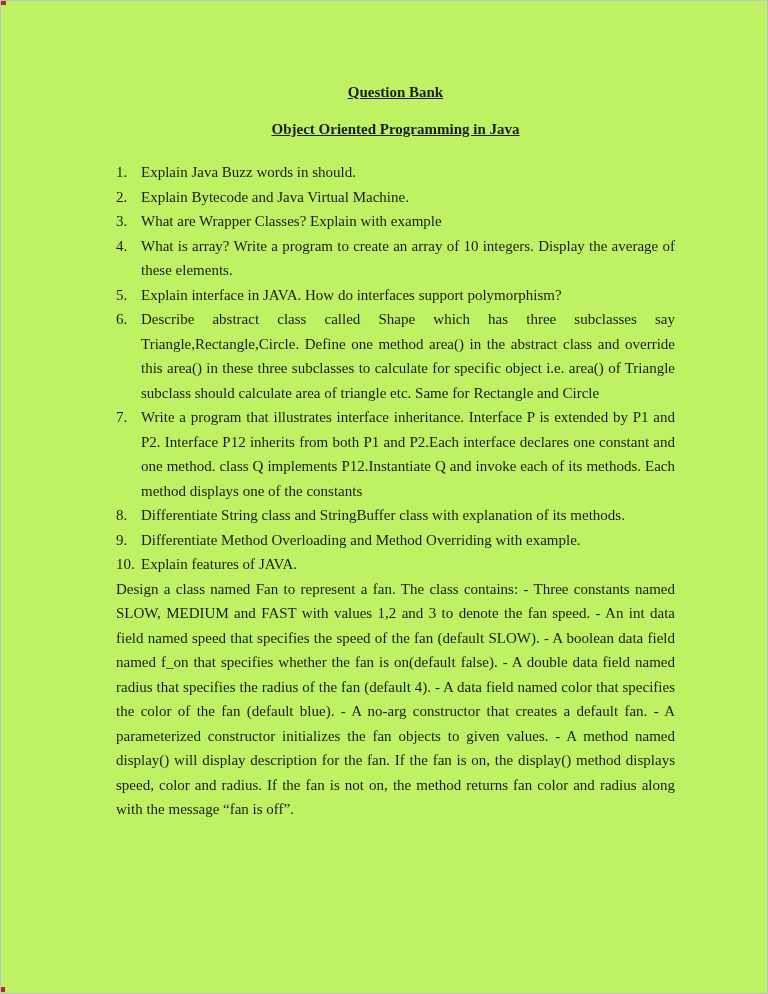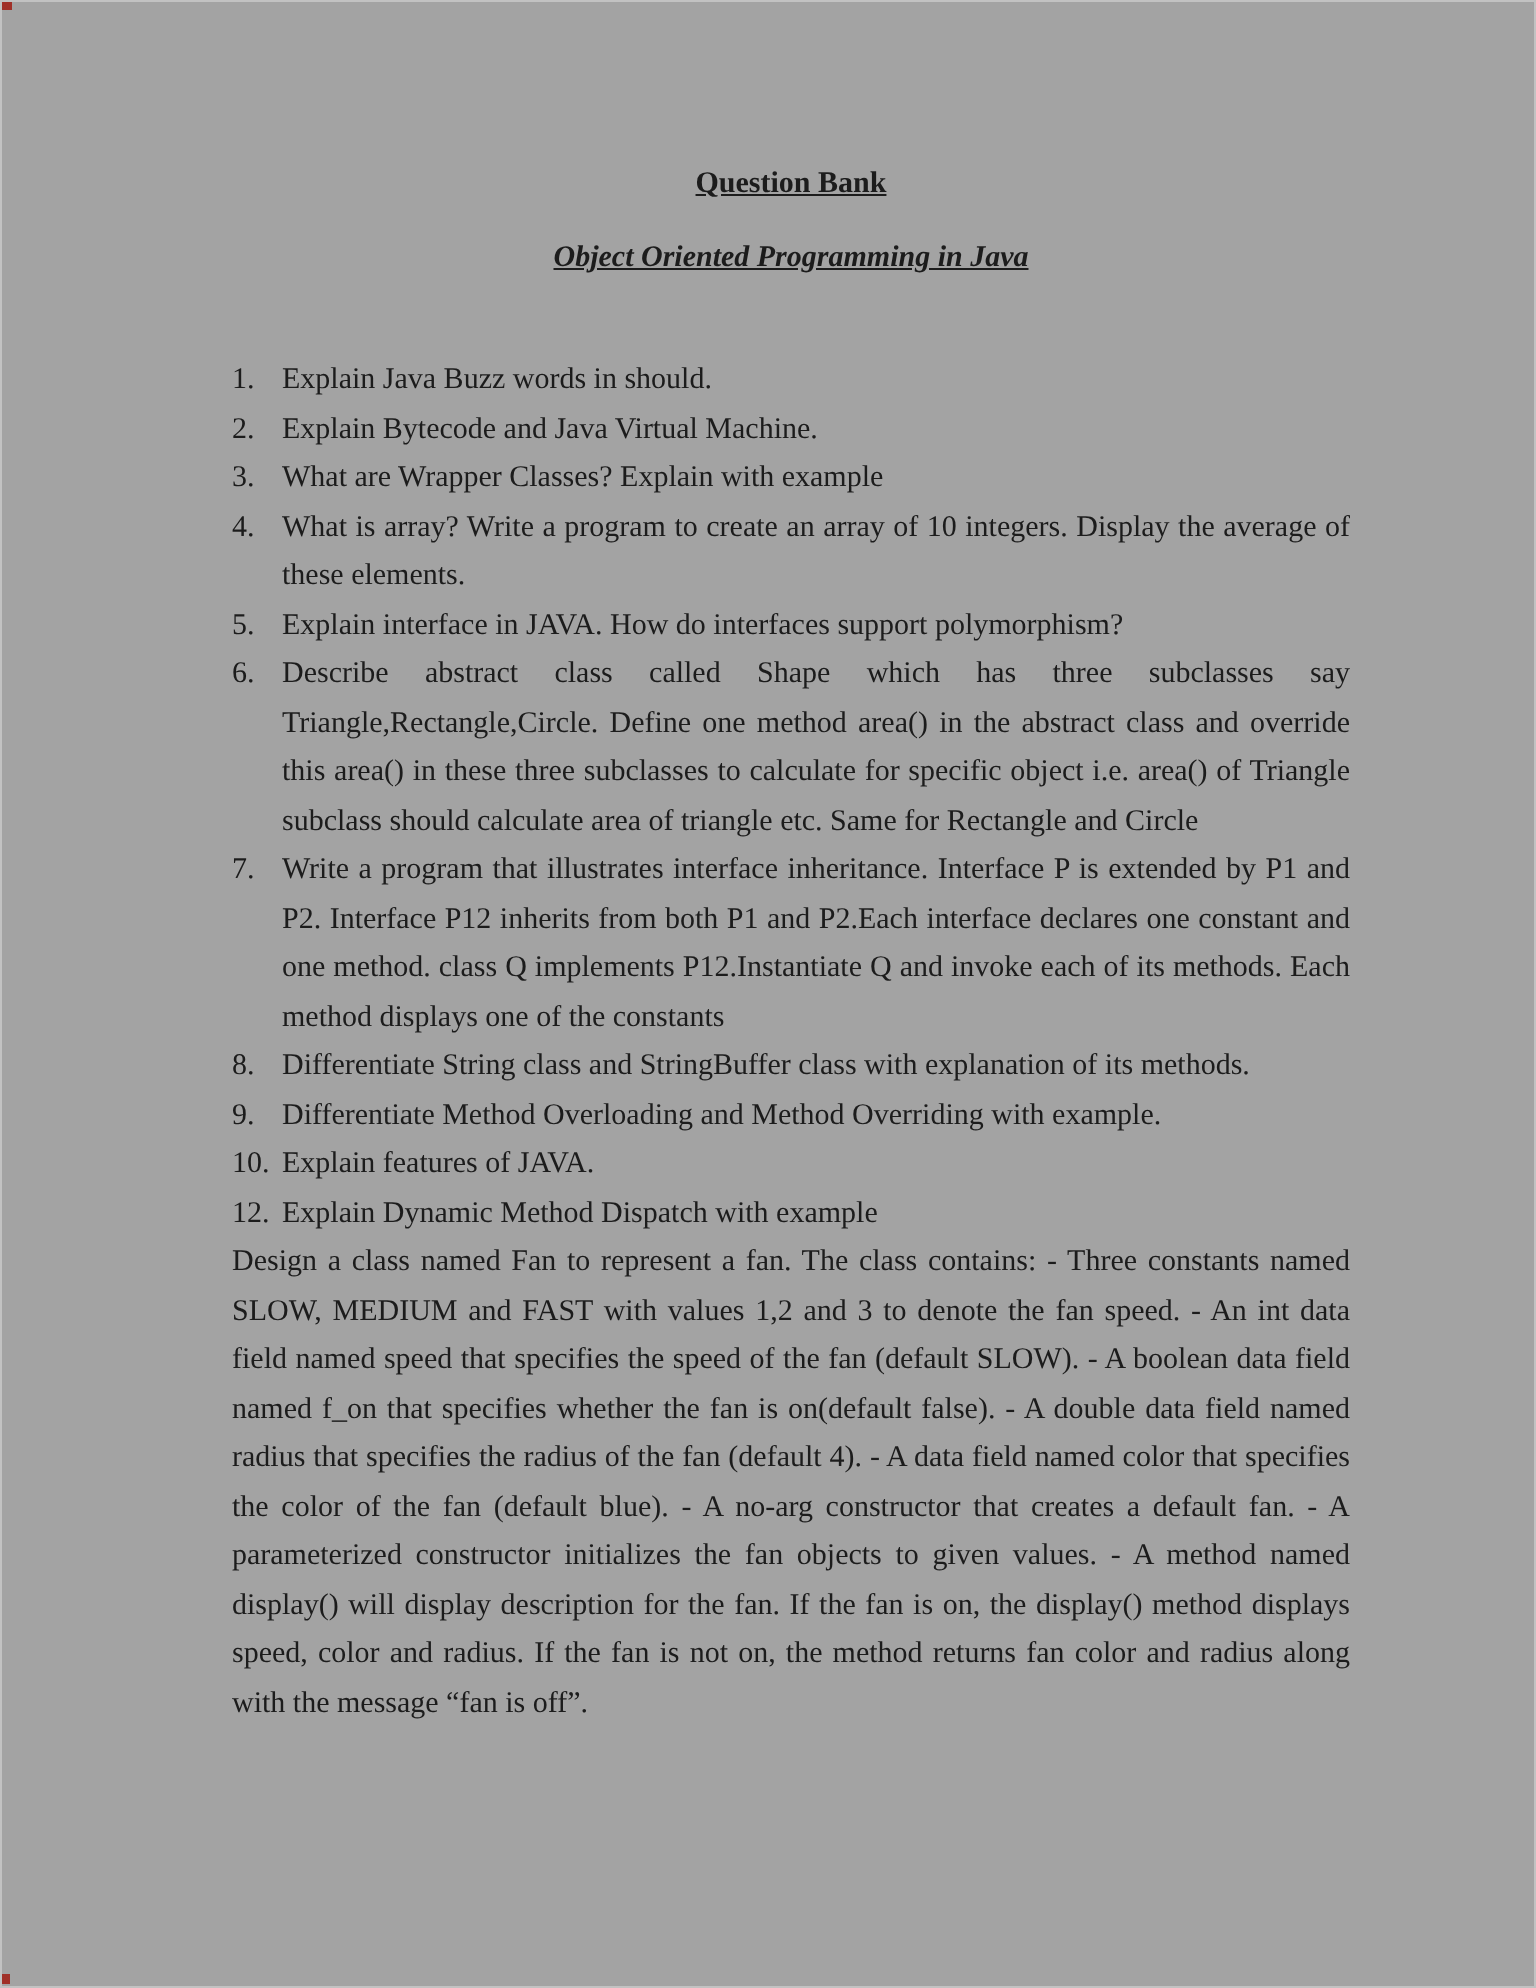--- a/index.html
+++ b/index.html
@@ -10,41 +10,41 @@
     background: #ffffff;
     font-family: "Liberation Serif", serif;
     color: #1c1c1c;
   }
   .page-frame {
     position: relative;
     width: 768px;
     height: 994px;
     border: 1px solid #c2c2c2;
     overflow: hidden;
-    background: #a3a3a3;
+    background: #bef264;
   }
   .corner-artifact {
     position: absolute;
     background: #a03028;
   }
   .corner-artifact.tl { left: 0; top: 0; width: 5px; height: 4px; }
   .corner-artifact.bl { left: 0; bottom: 1px; width: 4px; height: 5px; }
   .content {
     padding: 82px 92px 0 115px;
   }
   .doc-title,
   .doc-subtitle {
     text-align: center;
     font-weight: bold;
     text-decoration: underline;
     font-size: 15px;
     line-height: 19px;
     margin: 0 0 18px 0;
   }
-  .doc-subtitle { margin: 0 0 39px 0; font-style: italic; }
+  .doc-subtitle { margin: 0 0 21px 0; }
   .question-list { width: 100%; }
   .q-item {
     display: flex;
     font-size: 15px;
     line-height: 24.5px;
   }
   .q-num {
     flex: 0 0 25px;
   }
   .q-text {
@@ -99,21 +99,17 @@
         </div>
         <div class="q-item">
           <span class="q-num">9.</span>
           <div class="q-text"><span class="seg">Differentiate Method Overloading and Method Overriding with example.</span></div>
         </div>
         <div class="q-item">
           <span class="q-num">10.</span>
           <div class="q-text"><span class="seg">Explain features of </span><span class="seg bold">JAVA</span><span class="seg">.</span></div>
         </div>
         <div class="q-item">
-          <span class="q-num">12.</span>
-          <div class="q-text"><span class="seg">Explain Dynamic Method Dispatch with example</span></div>
-        </div>
-        <div class="q-item">
           <div class="q-text"><span class="seg">Design a class named Fan to represent a fan. The class contains: - Three constants named SLOW, MEDIUM and FAST with values 1,2 and 3 to denote the fan speed. - An int data field named speed that specifies the speed of the fan (default SLOW). - A boolean data field named f_on that specifies whether the fan is on(default false). - A double data field named radius that specifies the radius of the fan (default 4). - A data field named color that specifies the color of the fan (default blue). - A no-arg constructor that creates a default fan. - A parameterized constructor initializes the fan objects to given values. - A method named display() will display description for the fan. If the fan is on, the display() method displays speed, color and radius. If the fan is not on, the method returns fan color and radius along with the message “fan is off”.</span></div>
         </div>
       </div>
   </div>
 </div>
 
 </body></html>

